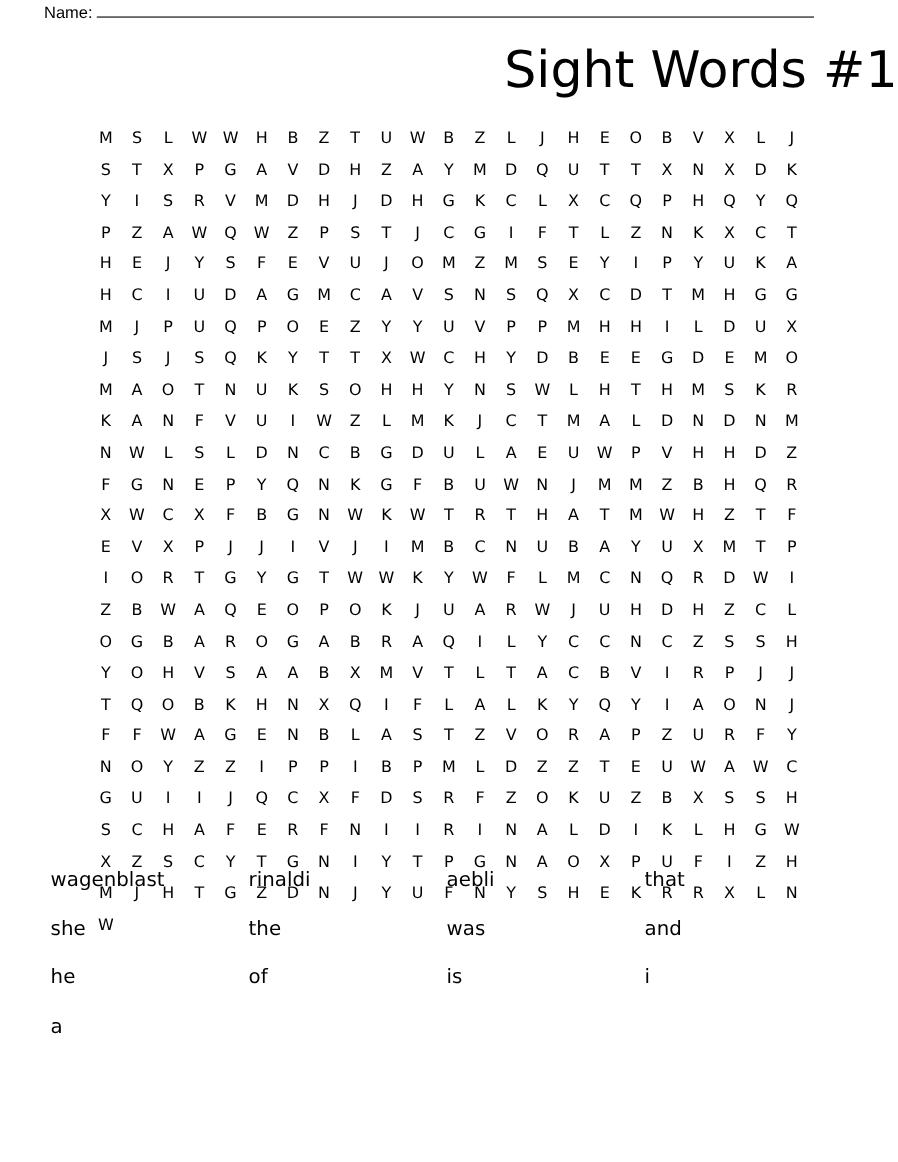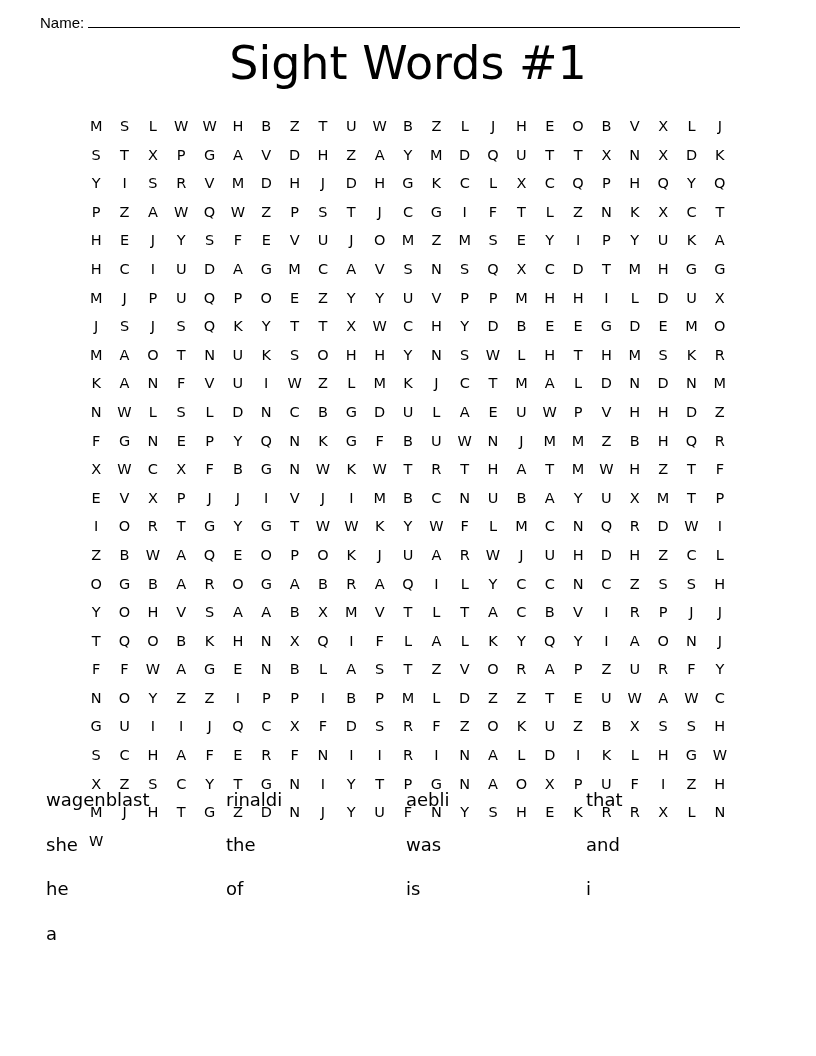--- a/index.html
+++ b/index.html
@@ -17,42 +17,41 @@
   }
 
   
   .name-row {
     position: absolute;
     left: 40px;
     top: 2px;
     width: 700px;
     display: flex;
     align-items: baseline;
-    margin-top: 12px;
   }
   .name-label {
     font-size: 15px;
     line-height: 18px;
     white-space: nowrap;
     font-family: "Liberation Sans", sans-serif;
   }
   .name-rule {
     flex: 1 1 auto;
     margin-left: 4px;
     border-bottom: 1px solid #000;
     height: 13px;
   }
 
   
   .title {
     position: absolute;
     left: 0;
     top: 34px;
     width: 816px;
-    text-align: center;
+    text-align: right;
     font-size: 46px;
     line-height: 58px;
     font-weight: 400;
     letter-spacing: 0px;
     font-family: "DejaVu Sans", sans-serif;
     white-space: nowrap;
   }
 
   
   .grid {

